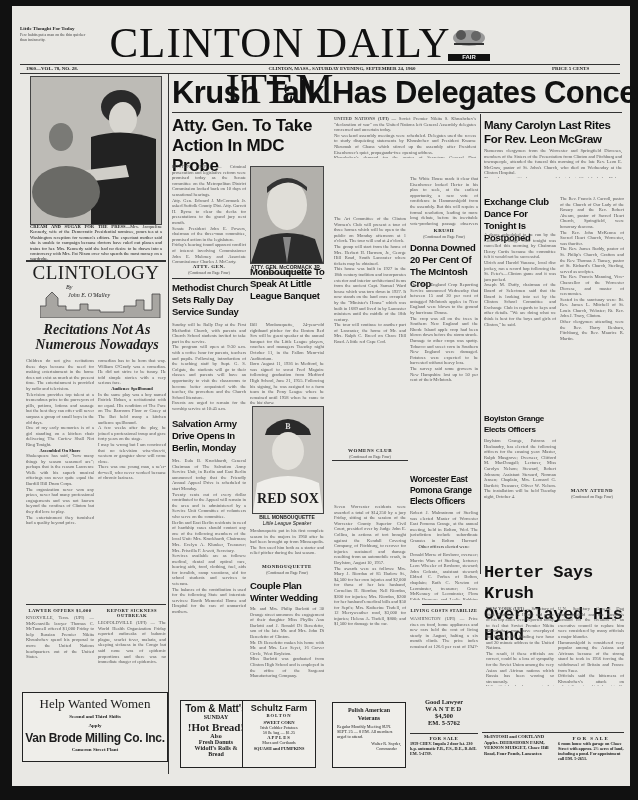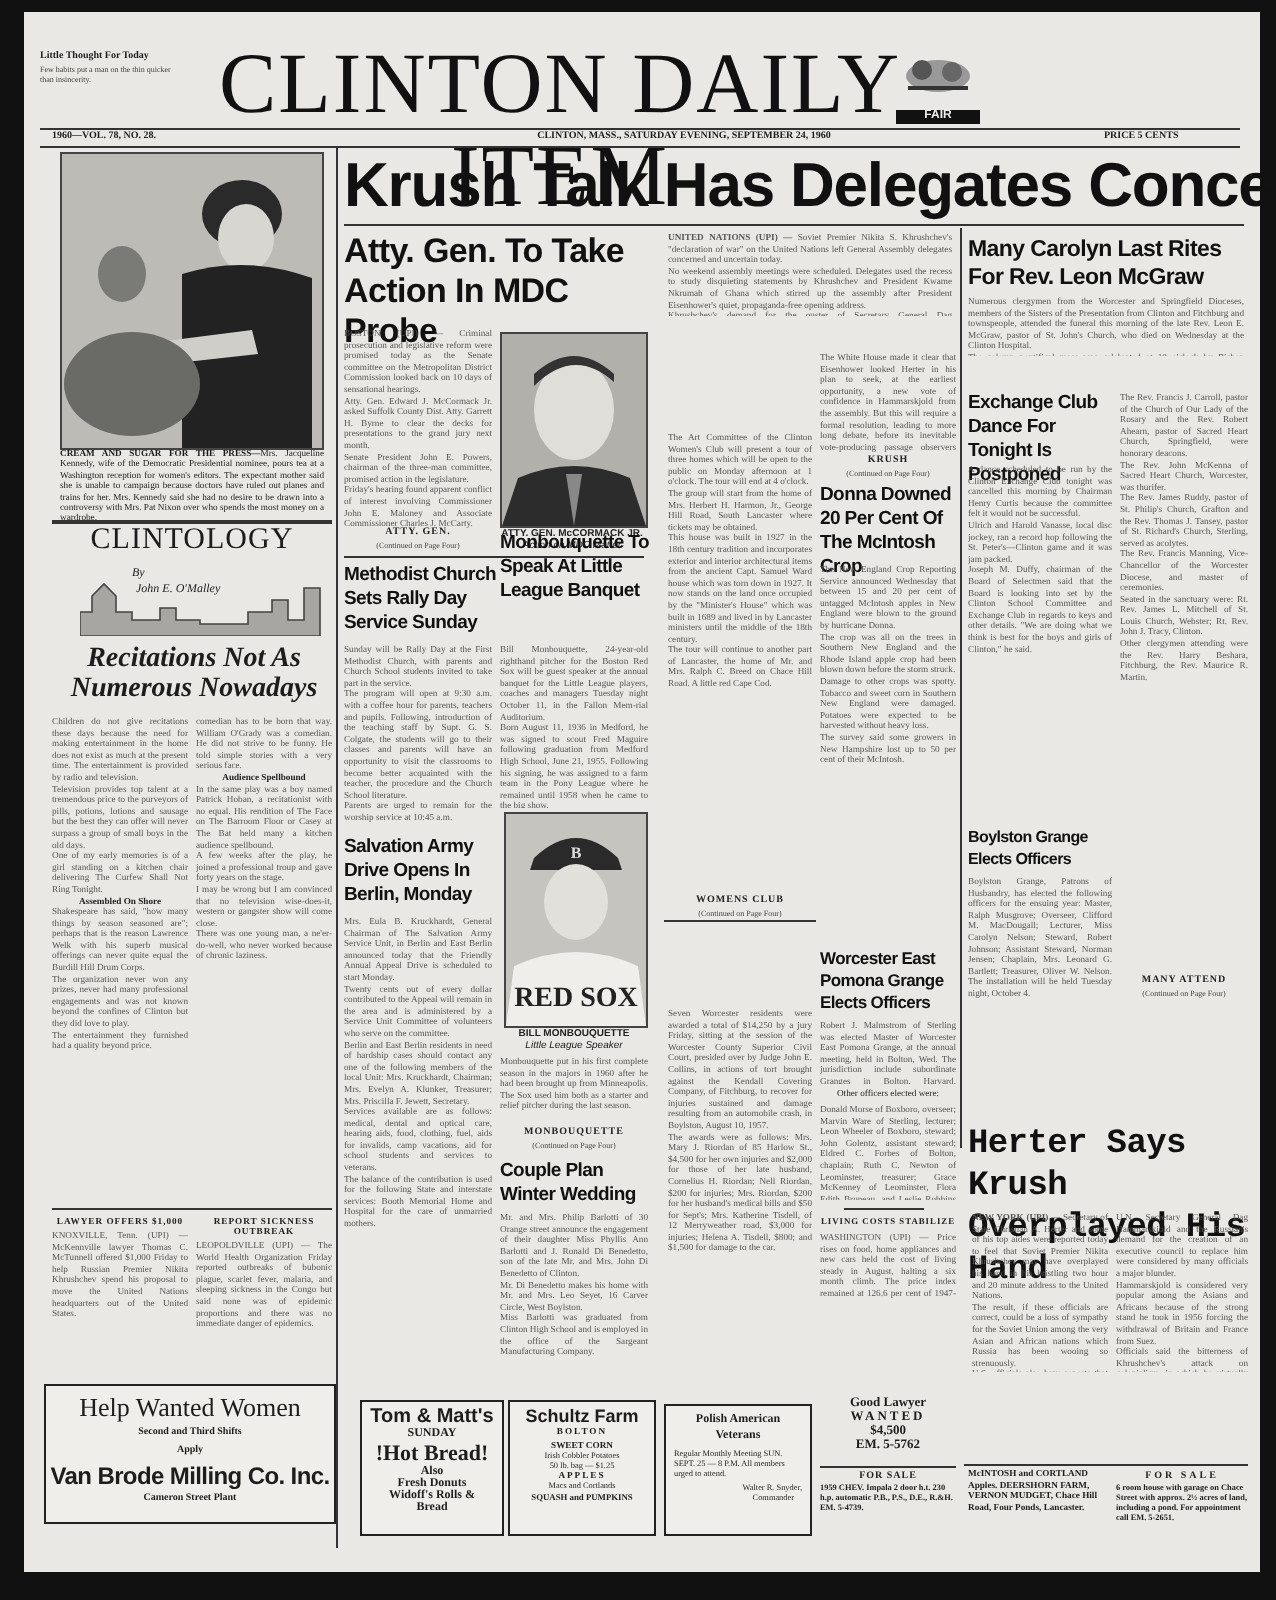--- a/index.html
+++ b/index.html
@@ -49,21 +49,21 @@
       <path d="M40 95 L95 88 L98 100 L44 106 Z" fill="#d0cec8"></path>
       <ellipse cx="35" cy="115" rx="34" ry="26" fill="#6a6a66"></ellipse>
       <ellipse cx="30" cy="60" rx="12" ry="14" fill="#7a7a76"></ellipse>
     </svg>
   </div>
   <div class="abs" style="left:18px;top:218px;width:132px;font-size:4.6px;line-height:5.4px;text-align:justify;">
     <b>CREAM AND SUGAR FOR THE PRESS—</b><span>Mrs. Jacqueline Kennedy, wife of the Democratic Presidential nominee, pours tea at a Washington reception for women's editors. The expectant mother said she is unable to campaign because doctors have ruled out planes and trains for her. Mrs. Kennedy said she had no desire to be drawn into a controversy with Mrs. Pat Nixon over who spends the most money on a wardrobe.</span>
   </div>
   <div class="abs rule" style="left:14px;top:254px;width:140px;height:1.5px;"></div>
 
-  <div class="abs" style="left:14px;top:256px;width:140px;text-align:center;font-size:15px;letter-spacing:.5px;">CLINTOLOGY</div>
+  <div class="abs" style="left:14px;top:256px;width:140px;text-align:center;font-size:19px;letter-spacing:.5px;">CLINTOLOGY</div>
   <div class="abs" style="left:54px;top:278px;font-size:6px;font-style:italic;">By</div>
   <div class="abs" style="left:56px;top:286px;font-size:6px;font-style:italic;">John E. O'Malley</div>
   <svg class="abs" style="left:28px;top:284px;" width="128" height="28" viewBox="0 0 128 28">
     <path d="M0 28 L0 16 L6 16 L6 8 L12 2 L18 8 L18 16 L26 16 L26 20 L40 20 L40 14 L48 14 L48 20 L60 20 L60 22 L84 22 L84 16 L96 16 L96 10 L104 10 L104 20 L112 20 L112 4 L120 4 L120 28 Z" fill="#a8a6a2" stroke="#444" stroke-width=".8"></path>
   </svg>
   <div class="abs" style="left:14px;top:316px;width:142px;text-align:center;font-family:'Liberation Serif',serif;font-style:italic;font-weight:bold;font-size:14px;line-height:15px;">Recitations Not As Numerous Nowadays</div>
 
   <div class="abs filler" style="left:14px;top:352px;width:68px;height:245px;">
     <span>Children do not give recitations these days because the need for making entertainment in the home does not exist as much at the present time. The entertainment is provided by radio and television.</span>
     <span>Television provides top talent at a tremendous price to the purveyors of pills, potions, lotions and sausage but the best they can offer will never surpass a group of small boys in the old days.</span>
@@ -263,21 +263,21 @@
 
   <div class="abs ad" style="left:168px;top:694px;width:70px;height:66px;">
     <div style="font-family:'Liberation Sans',sans-serif;font-weight:bold;font-size:10px;margin-top:2px;">Tom &amp; Matt's</div>
     <div style="font-size:6px;font-weight:bold;">SUNDAY</div>
     <div style="font-size:11px;font-weight:bold;margin-top:1px;">!Hot Bread!</div>
     <div style="font-size:6px;font-weight:bold;">Also</div>
     <div style="font-size:6px;font-weight:bold;">Fresh Donuts</div>
     <div style="font-size:6px;font-weight:bold;">Widoff's Rolls &amp;</div>
     <div style="font-size:6px;font-weight:bold;">Bread</div>
   </div>
-  <div class="abs ad" style="left:242px;top:694px;width:72px;height:66px;">
+  <div class="abs ad" style="left:230px;top:694px;width:72px;height:66px;">
     <div style="font-family:'Liberation Sans',sans-serif;font-weight:bold;font-size:9px;margin-top:2px;">Schultz Farm</div>
     <div style="font-size:4.6px;letter-spacing:1px;font-weight:bold;">BOLTON</div>
     <div style="font-size:4.6px;font-weight:bold;margin-top:2px;">SWEET CORN</div>
     <div style="font-size:4.2px;">Irish Cobbler Potatoes</div>
     <div style="font-size:4.2px;">50 lb. bag — $1.25</div>
     <div style="font-size:4.6px;font-weight:bold;letter-spacing:1px;">APPLES</div>
     <div style="font-size:4.2px;">Macs and Cortlands</div>
     <div style="font-size:4.4px;font-weight:bold;margin-top:1px;">SQUASH and PUMPKINS</div>
   </div>
   <div class="abs ad" style="left:320px;top:696px;width:72px;height:64px;">

